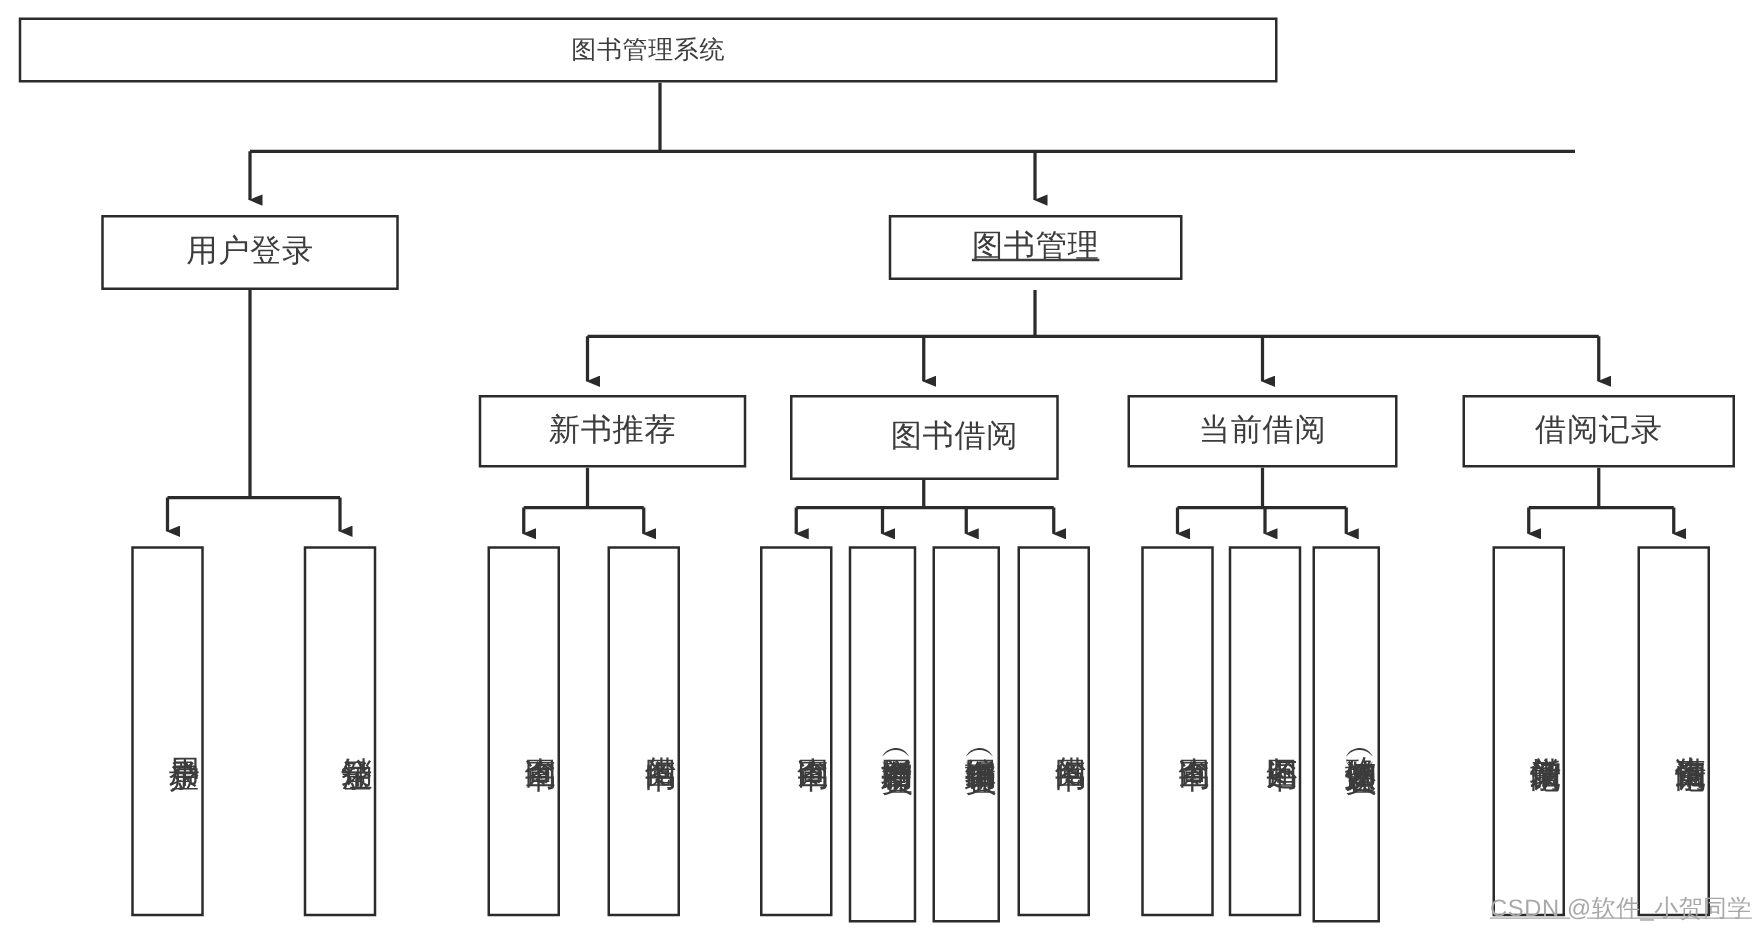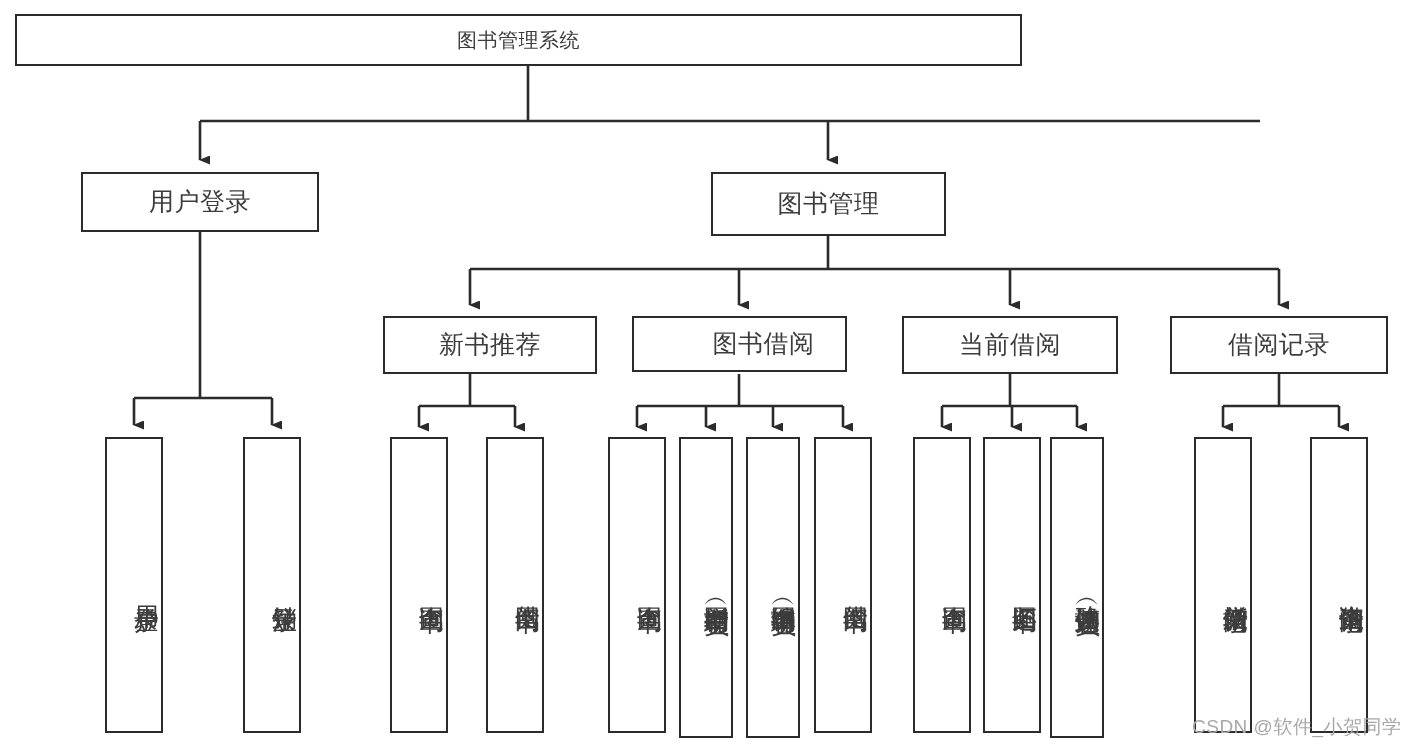--- a/index.html
+++ b/index.html
@@ -130,25 +130,25 @@
       <path d="M1223,406 L1339,406"></path>
       <path d="M1223,406 L1223,427" marker-end="url(#arrow)"></path>
       <path d="M1339,406 L1339,427" marker-end="url(#arrow)"></path>
     </g>
   </svg>
 
   <div class="node horiz" id="root-node" style="left:15px; top:14px; width:1007px; height:52px;">图书管理系统</div>
 
   <div class="node horiz" style="left:81px; top:172px; width:238px; height:60px;">用户登录</div>
 
-  <div class="node horiz" style="left:711px; top:172px; width:235px; height:64px;">图书管理</div>
+  <div class="node horiz" style="left:711px; top:172px; width:235px; height:52px;text-decoration:underline;">图书管理</div>
 
   <div class="node horiz" style="left:363px; top:316px; width:214px; height:58px;margin-left:20px;">新书推荐</div>
 
-  <div class="node horiz" style="left:632px; top:316px; width:215px; height:56px;padding-left:48px;">图书借阅</div>
+  <div class="node horiz" style="left:632px; top:316px; width:215px; height:68px;padding-left:48px;">图书借阅</div>
 
   <div class="node horiz" style="left:1170px; top:316px; width:218px; height:58px;">借阅记录</div>
 
   <div class="node horiz" style="left:902px; top:316px; width:216px; height:58px;">当前借阅</div>
 
   <div class="node vert" style="left:105px; top:437px; width:58px; height:296px;">
     <span class="vtext">用户登录</span>
   </div>
 
   <div class="node vert" style="left:243px; top:437px; width:58px; height:296px;">
@@ -192,15 +192,15 @@
   </div>
 
   <div class="node vert" style="left:1194px; top:437px; width:58px; height:296px;">
     <span class="vtext">新增借阅记录</span>
   </div>
 
   <div class="node vert" style="left:1310px; top:437px; width:58px; height:296px;">
     <span class="vtext">查询借阅记录</span>
   </div>
 
-  <div class="watermark" style="left:1192px; top:714px;">CSDN @软件_小贺同学</div>
+  <div class="watermark" style="left:1192px; top:714px;text-decoration:underline;">CSDN @软件_小贺同学</div>
 
 </div>
 
 </body></html>

